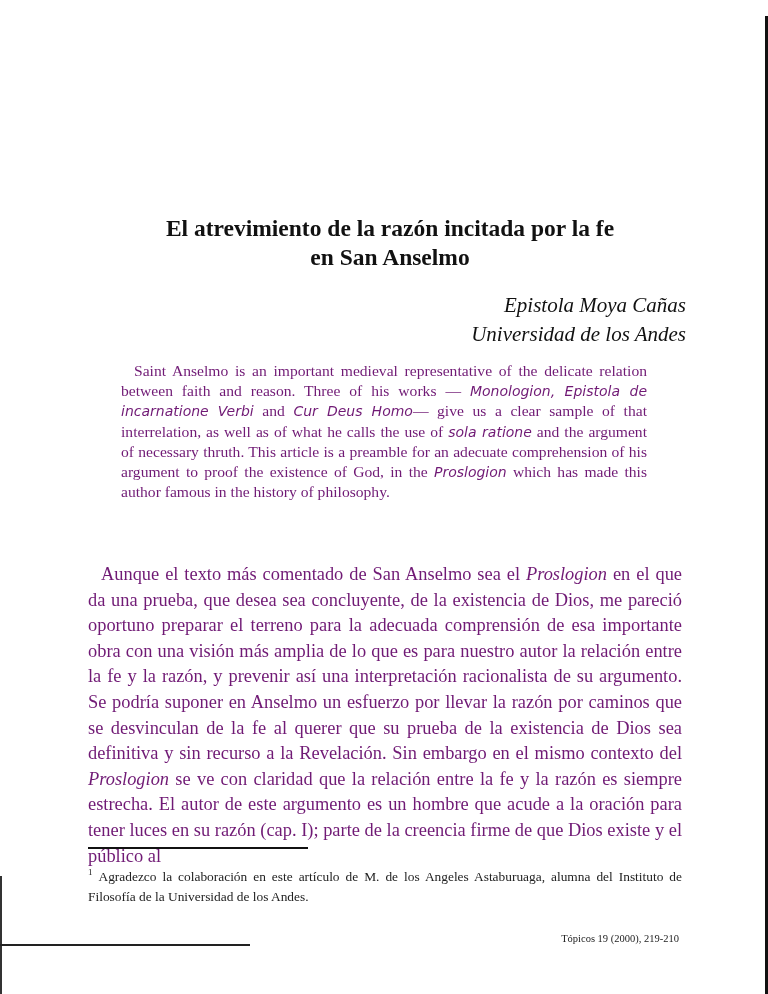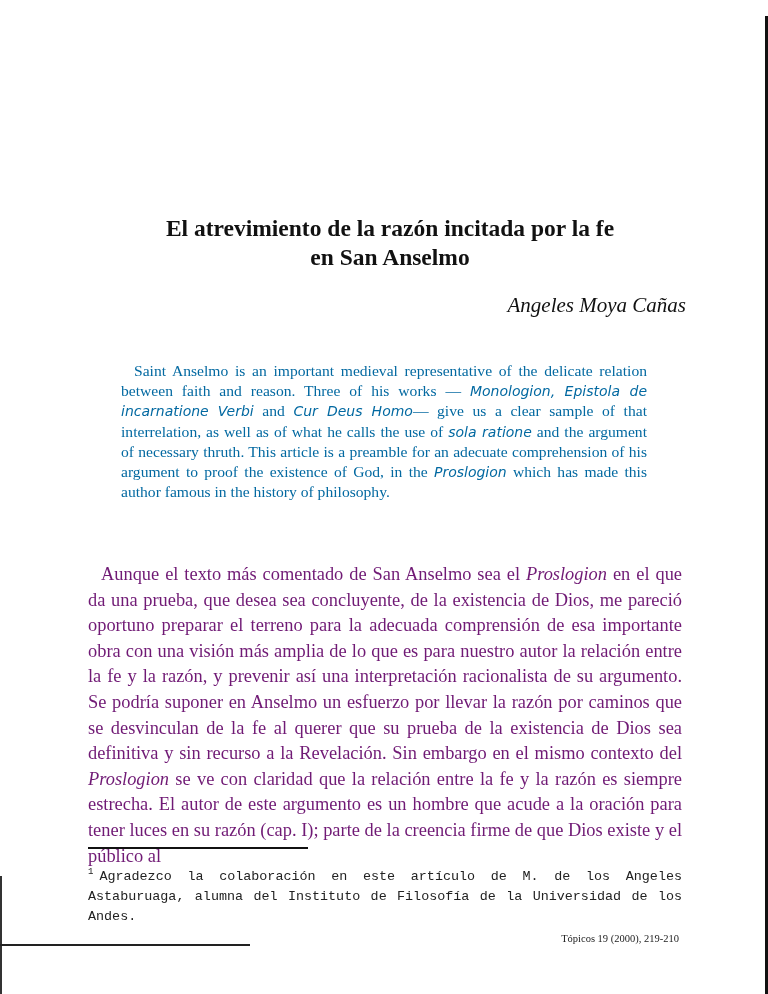--- a/index.html
+++ b/index.html
@@ -6,51 +6,52 @@
   body { width: 768px; height: 994px; position: relative; overflow: hidden; color: #111; }
   .page { position: absolute; left: 0; top: 16px; width: 768px; height: 930px; background: #fff; }
   .edge-right { position: absolute; right: 0; top: 0; width: 3px; height: 994px; background: #111; }
   .edge-left { position: absolute; left: 0; top: 860px; width: 2px; height: 134px; background: #333; }
   .edge-bottom { position: absolute; left: 0; bottom: 0; width: 250px; height: 2px; background: #222; }
   .title { position: absolute; left: 110px; width: 560px; top: 198px; text-align: center;
     font-family: "Liberation Serif", serif; font-weight: bold; font-size: 23.5px; line-height: 29px; color: #111; }
   .author { position: absolute; right: 82px; top: 275px; text-align: right;
     font-family: "Liberation Serif", serif; font-style: italic; font-size: 21px; line-height: 29px; color: #111; }
   .abstract { position: absolute; left: 121px; width: 526px; top: 345px;
-    font-family: "Liberation Serif", serif; font-size: 15.6px; line-height: 20.2px; text-align: justify; text-indent: 13px; color: #0369a1; }
+    font-family: "Liberation Serif", serif; font-size: 15.6px; line-height: 20.2px; text-align: justify; text-indent: 13px; color: #701a75; }
   .abstract i { font-family: "DejaVu Sans", sans-serif; font-size: 14px; font-style: italic; }
   .section-heading { position: absolute; left: 99px; top: 509px;
     font-family: "DejaVu Serif", serif; font-weight: bold; font-size: 15.5px; line-height: 20px; color: #111; letter-spacing: 0.2px; }
   .section-heading sup { font-size: 9px; font-weight: normal; vertical-align: 7px; margin-left: 2px; }
   .body-text { position: absolute; left: 88px; width: 594px; top: 546px;
     font-family: "Liberation Serif", serif; font-size: 18.4px; line-height: 25.6px; text-align: justify; color: #701a75; }
   .body-text p { margin: 0; text-indent: 13px; }
   .footnote-rule { position: absolute; left: 88px; top: 831px; width: 220px; height: 1.5px; background: #111; }
   .footnote { position: absolute; left: 88px; width: 594px; top: 846px;
-    font-family: Liberation Mono, monospace; font-size: 13.4px; line-height: 20px; text-align: justify; color: #222; }
+    font-family: Liberation Serif, serif; font-size: 13.4px; line-height: 20px; text-align: justify; color: #222; }
   .footnote sup { font-size: 9px; vertical-align: 6px; margin-right: 6px; }
   .running-footer { position: absolute; right: 89px; top: 917px;
     font-family: "Liberation Serif", serif; font-size: 10.5px; color: #222; }
 </style>
 </head>
 <body>
 
 <div class="page">
 
   <div class="edge-right"></div>
   <div class="edge-left"></div>
   <div class="edge-bottom"></div>
 
   <h1 class="title" style="margin:0;">
     <span>El atrevimiento de la razón incitada por la fe</span><br>
     <span>en San Anselmo</span>
   </h1>
 
   <div class="author">
-    <div>Angeles Moya Cañas</div>
+    <div>Epistola Moya Cañas</div>
+    <div>Universidad de los Andes</div>
   </div>
 
   <div class="abstract">
     <span>Saint Anselmo is an important medieval representative of the delicate relation between faith and reason. Three of his works — </span><i>Monologion, Epistola de incarnatione Verbi</i><span> and </span><i>Cur Deus Homo</i><span>— give us a clear sample of that interrelation, as well as of what he calls the use of </span><i>sola ratione</i><span> and the argument of necessary thruth. This article is a preamble for an adecuate comprehension of his argument to proof the existence of God, in the </span><i>Proslogion</i><span> which has made this author famous in the history of philosophy.</span>
   </div>
 
 
   <div class="body-text">
     <p><span>Aunque el texto más comentado de San Anselmo sea el </span><i>Proslogion</i><span> en el que da una prueba, que desea sea concluyente, de la existencia de Dios, me pareció oportuno preparar el terreno para la adecuada comprensión de esa importante obra con una visión más amplia de lo que es para nuestro autor la relación entre la fe y la razón, y prevenir así una interpretación racionalista de su argumento. Se podría suponer en Anselmo un esfuerzo por llevar la razón por caminos que se desvinculan de la fe al querer que su prueba de la existencia de Dios sea definitiva y sin recurso a la Revelación. Sin embargo en el mismo contexto del </span><i>Proslogion</i><span> se ve con claridad que la relación entre la fe y la razón es siempre estrecha. El autor de este argumento es un hombre que acude a la oración para tener luces en su razón (cap. I); parte de la creencia firme de que Dios existe y el público al</span></p>
   </div>

